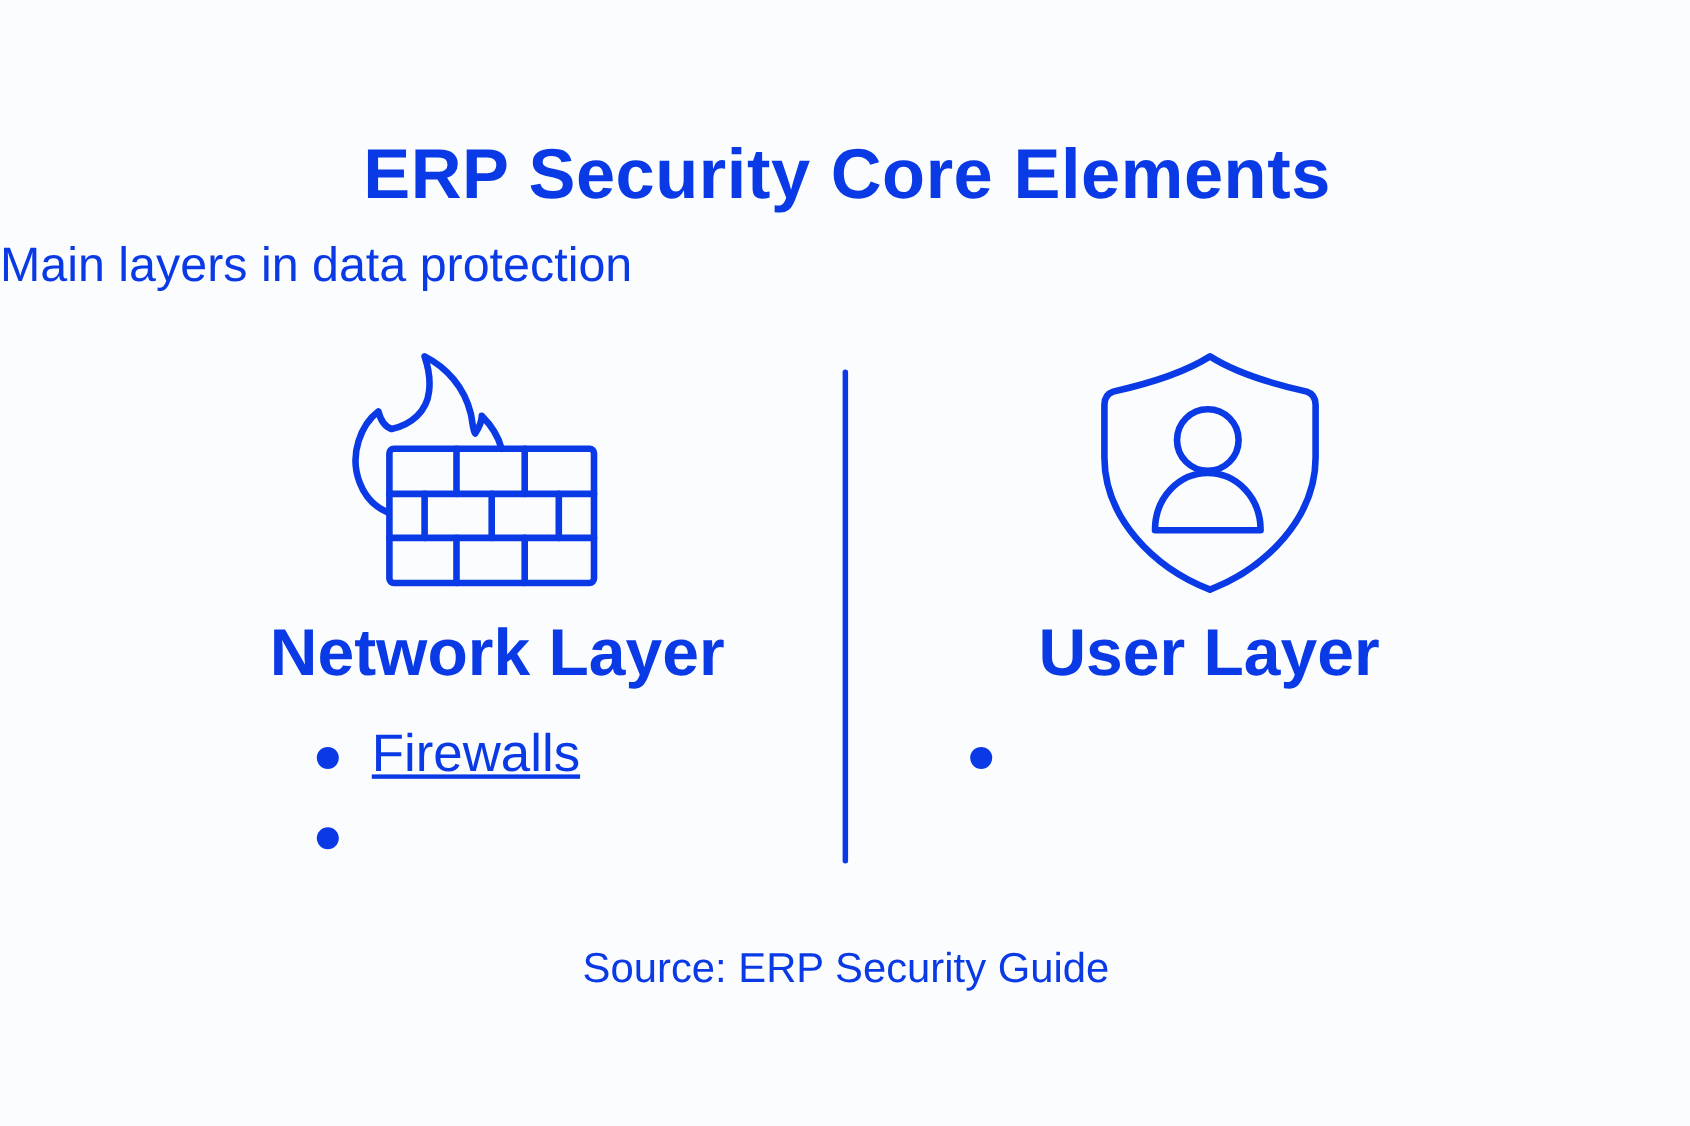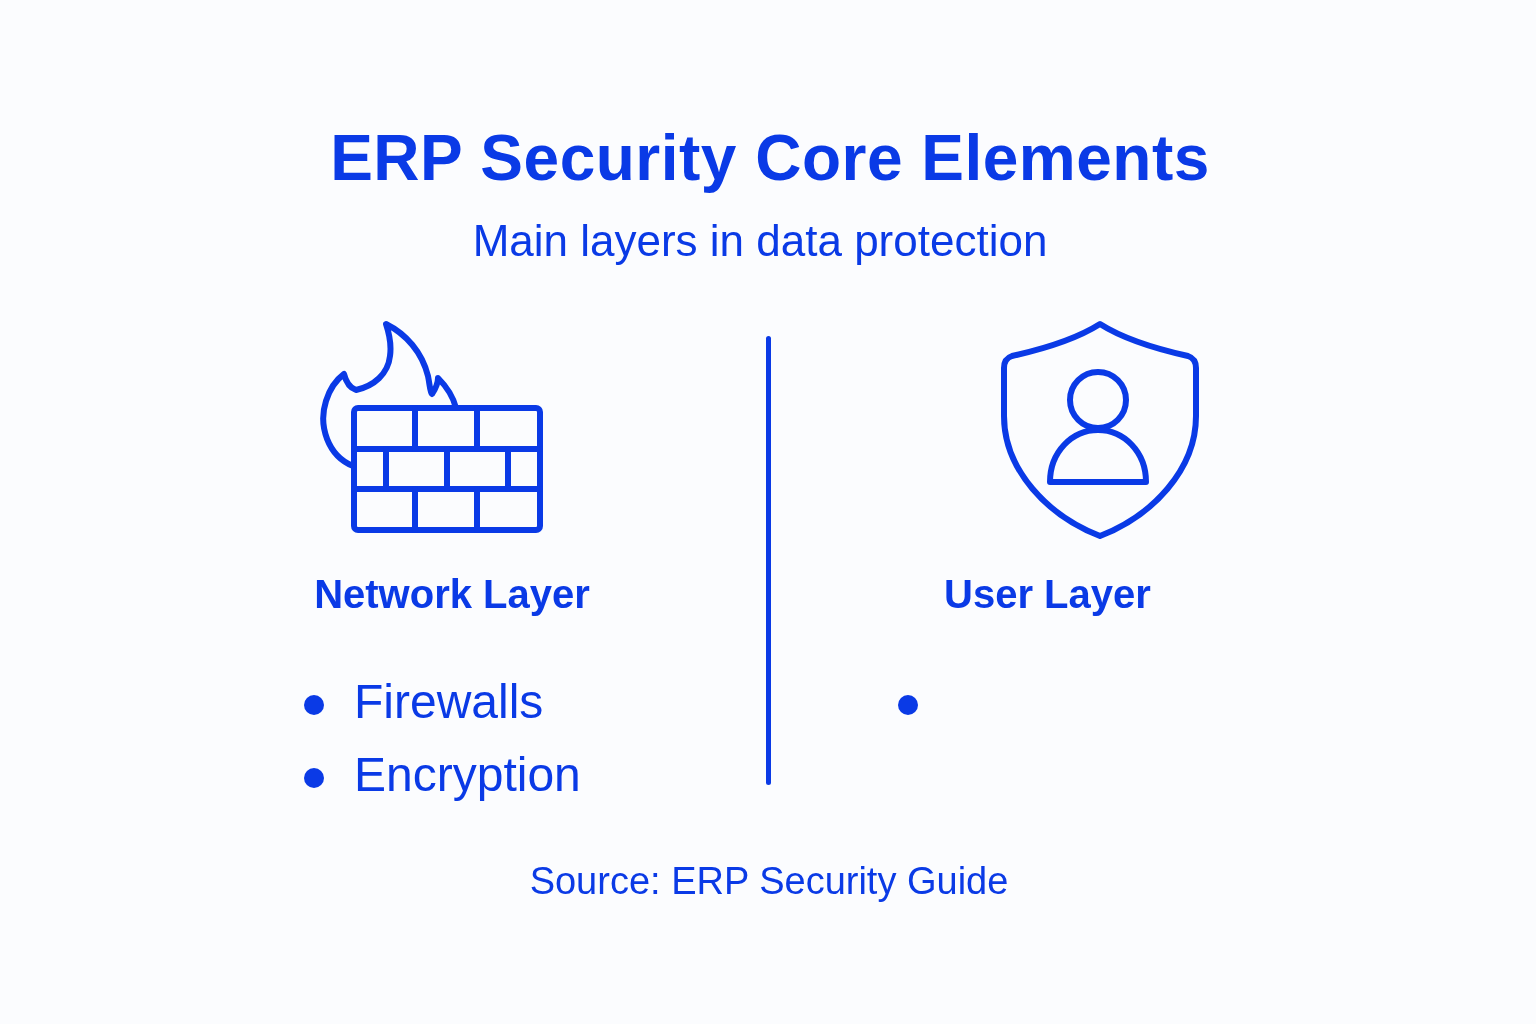--- a/index.html
+++ b/index.html
@@ -25,52 +25,52 @@
       font-weight: bold;
       letter-spacing: 0.5px;
       line-height: 80px;
       padding-left: 2px;
     }
     .subtitle {
       position: absolute;
       left: 0;
       width: 1520px;
       top: 213px;
-      text-align: center;
       font-size: 44px;
       line-height: 56px;
     }
     .divider {
       position: absolute;
       left: 766px;
       top: 336px;
       width: 5px;
       height: 449px;
       background: #0a3ae6;
       border-radius: 3px;
     }
     .icon {
       position: absolute;
     }
     .firewall-icon { left: 318px; top: 316px; width: 232px; height: 222px; }
     .shield-icon { left: 998px; top: 320px; width: 204px; height: 220px; }
     .layer-title {
       position: absolute;
-      font-size: 40px;
+      font-size: 60px;
       font-weight: bold;
       line-height: 64px;
       white-space: nowrap;
     }
     .network-title { left: 244px; top: 562px; width: 416px; text-align: center; }
     .user-title { left: 944px; top: 562px; width: 302px; text-align: left; }
     .bullet-list {
       position: absolute;
-      margin: 16px;
+      margin: 0;
       padding: 0;
       list-style: none;
+      text-decoration: underline;
     }
     .network-list { left: 286px; top: 654px; }
     .user-list { left: 880px; top: 654px; }
     .bullet-item {
       position: relative;
       height: 73px;
       font-size: 48px;
       line-height: 64px;
       white-space: nowrap;
       padding-left: 52px;
@@ -123,21 +123,20 @@
 
   <div class="layer-title network-title">Network Layer</div>
 
   <ul class="bullet-list network-list">
     <li class="bullet-item">
       <span class="bullet-dot"></span>
       <span>Firewalls</span>
     </li>
     <li class="bullet-item">
       <span class="bullet-dot"></span>
-      <span>Encryption</span>
     </li>
   </ul>
 </div>
 
 <div class="divider"></div>
 
 <div>
   <svg class="icon shield-icon" viewBox="0 0 204 220" fill="none" stroke="#0a3ae6" stroke-width="6" stroke-linejoin="round" stroke-linecap="round">
 
     <path d="M102 4 C 80 18, 50 28, 14 36 C 8 38, 6 42, 6 48 L 6 96 C 6 150, 50 196, 102 216 C 154 196, 198 150, 198 96 L 198 48 C 198 42, 196 38, 190 36 C 154 28, 124 18, 102 4 Z"></path>

